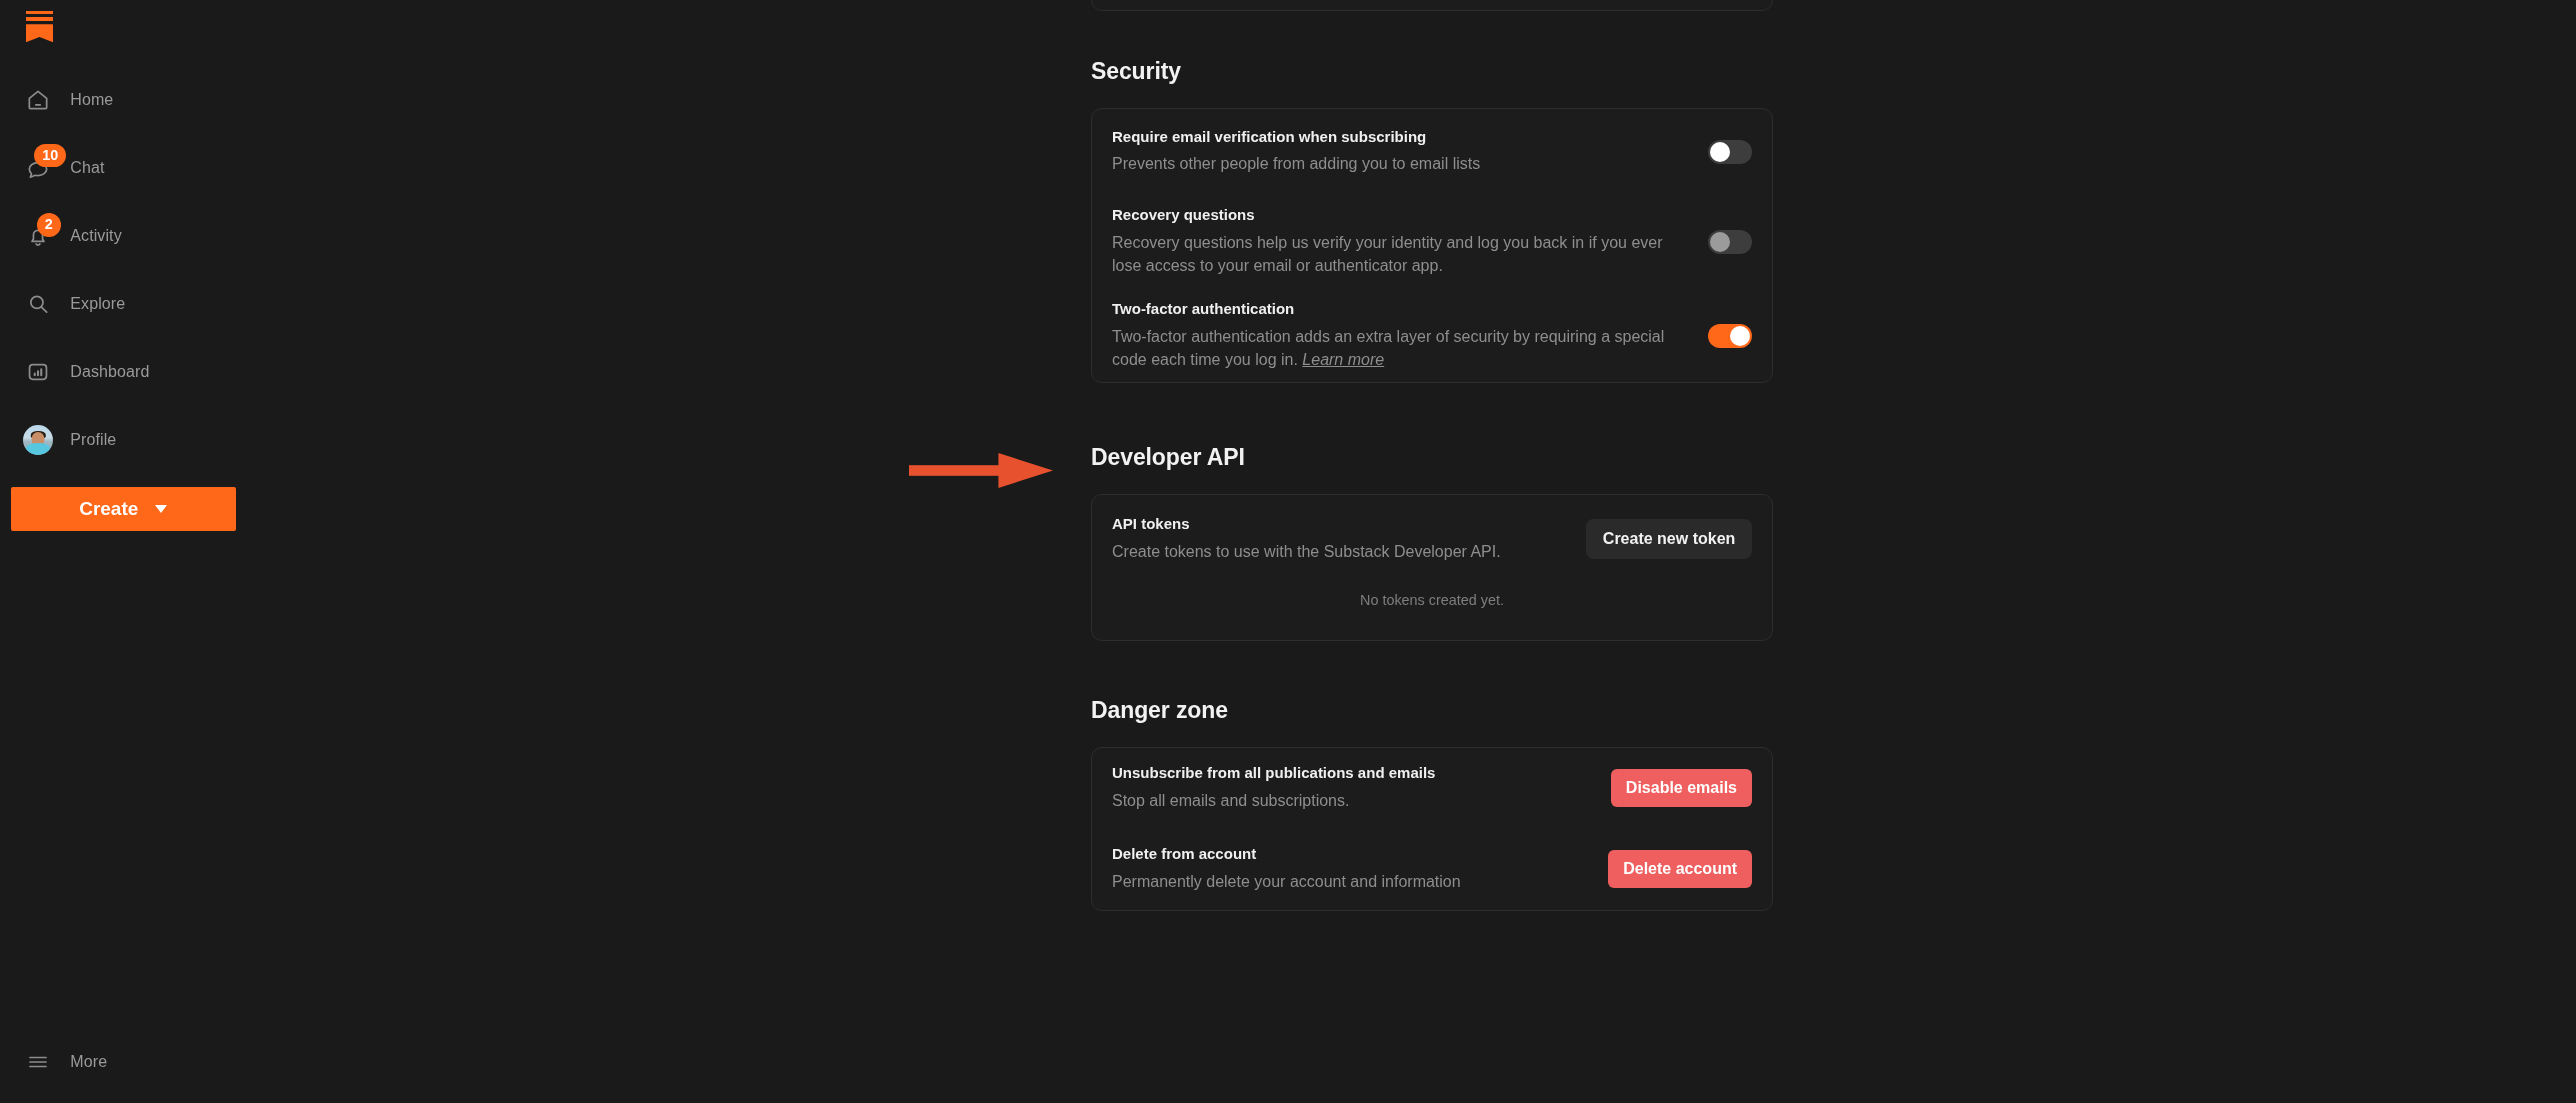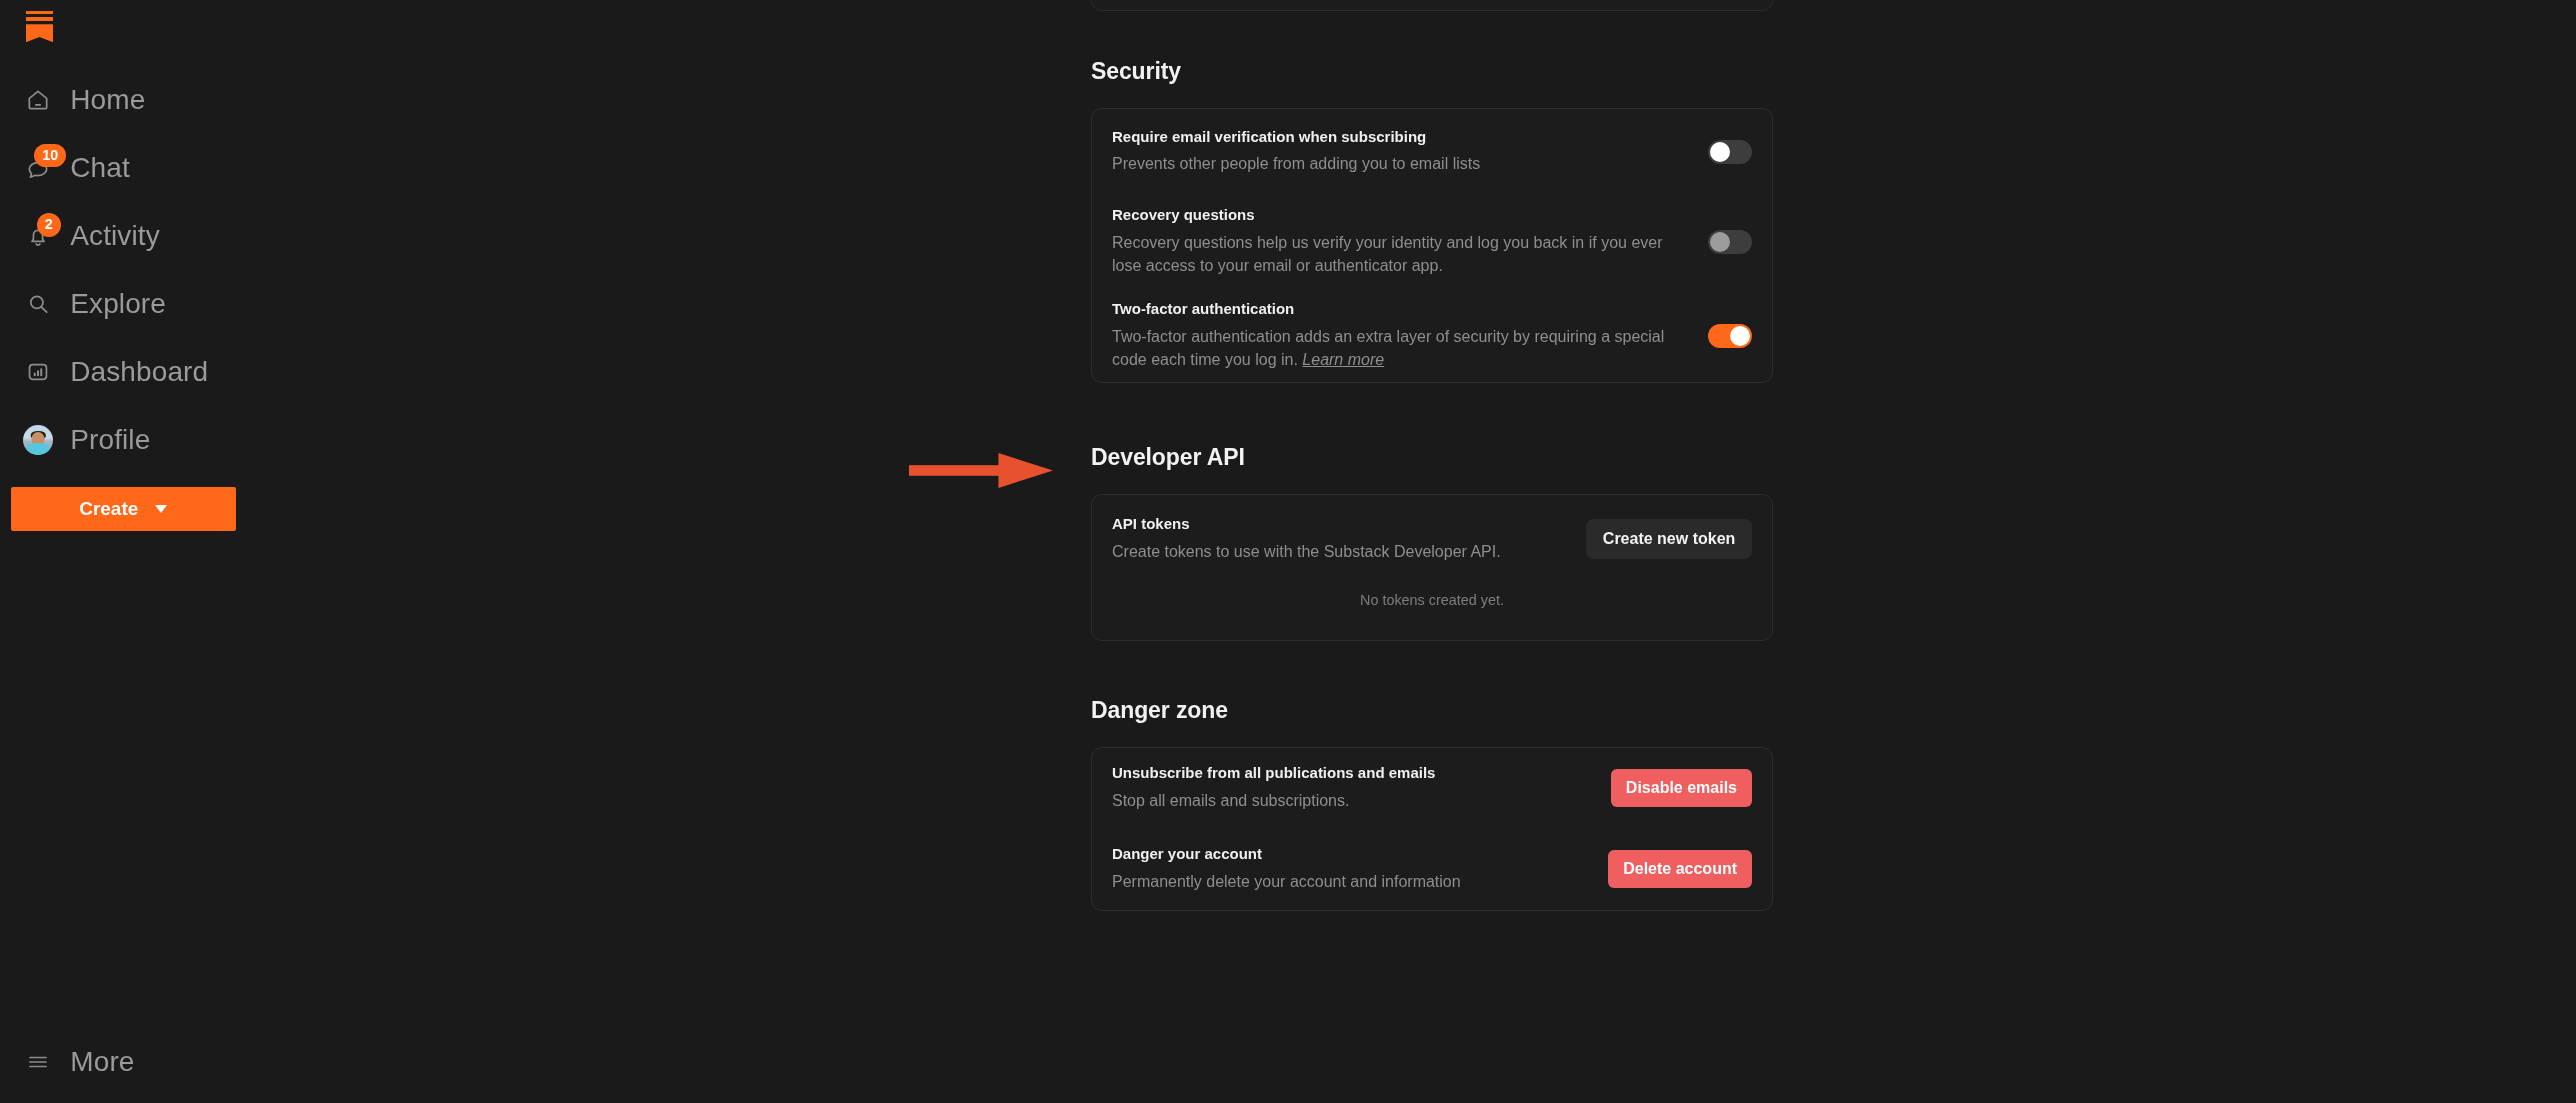--- a/index.html
+++ b/index.html
@@ -58,21 +58,21 @@
     width: 43px;
     min-width: 43px;
     height: 43px;
     display: flex;
     align-items: center;
     justify-content: center;
     position: relative;
   }
   .nav-icon svg { display: block; }
   .nav-label {
-    font-size: 28px;
+    font-size: 16px;
     color: #9a9a9a;
     letter-spacing: 0.1px;
     margin-left: 10.6px;
     white-space: nowrap;
   }
   .badge {
     position: absolute;
     background: #ff6719;
     color: #ffffff;
     font-size: 14.4px;
@@ -469,21 +469,21 @@
         <div class="row-text">
           <div class="row-title">Unsubscribe from all publications and emails</div>
           <div class="row-desc">Stop all emails and subscriptions.</div>
         </div>
         <button class="danger-btn">Disable emails</button>
       </div>
 
 
       <div class="row r-dz">
         <div class="row-text">
-          <div class="row-title">Danger your account</div>
+          <div class="row-title">Delete from account</div>
           <div class="row-desc">Permanently delete your account and information</div>
         </div>
         <button class="danger-btn">Delete account</button>
       </div>
 
     </div>
 
   </div>
 </div>
 

